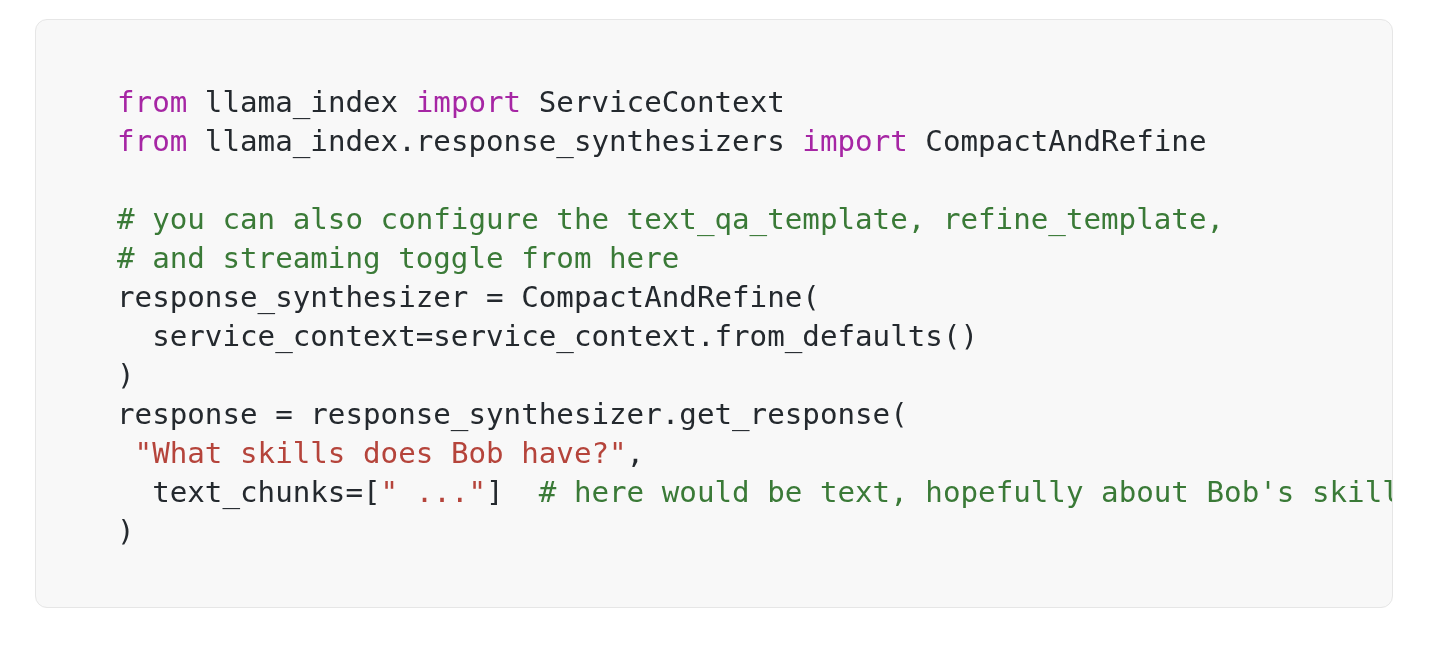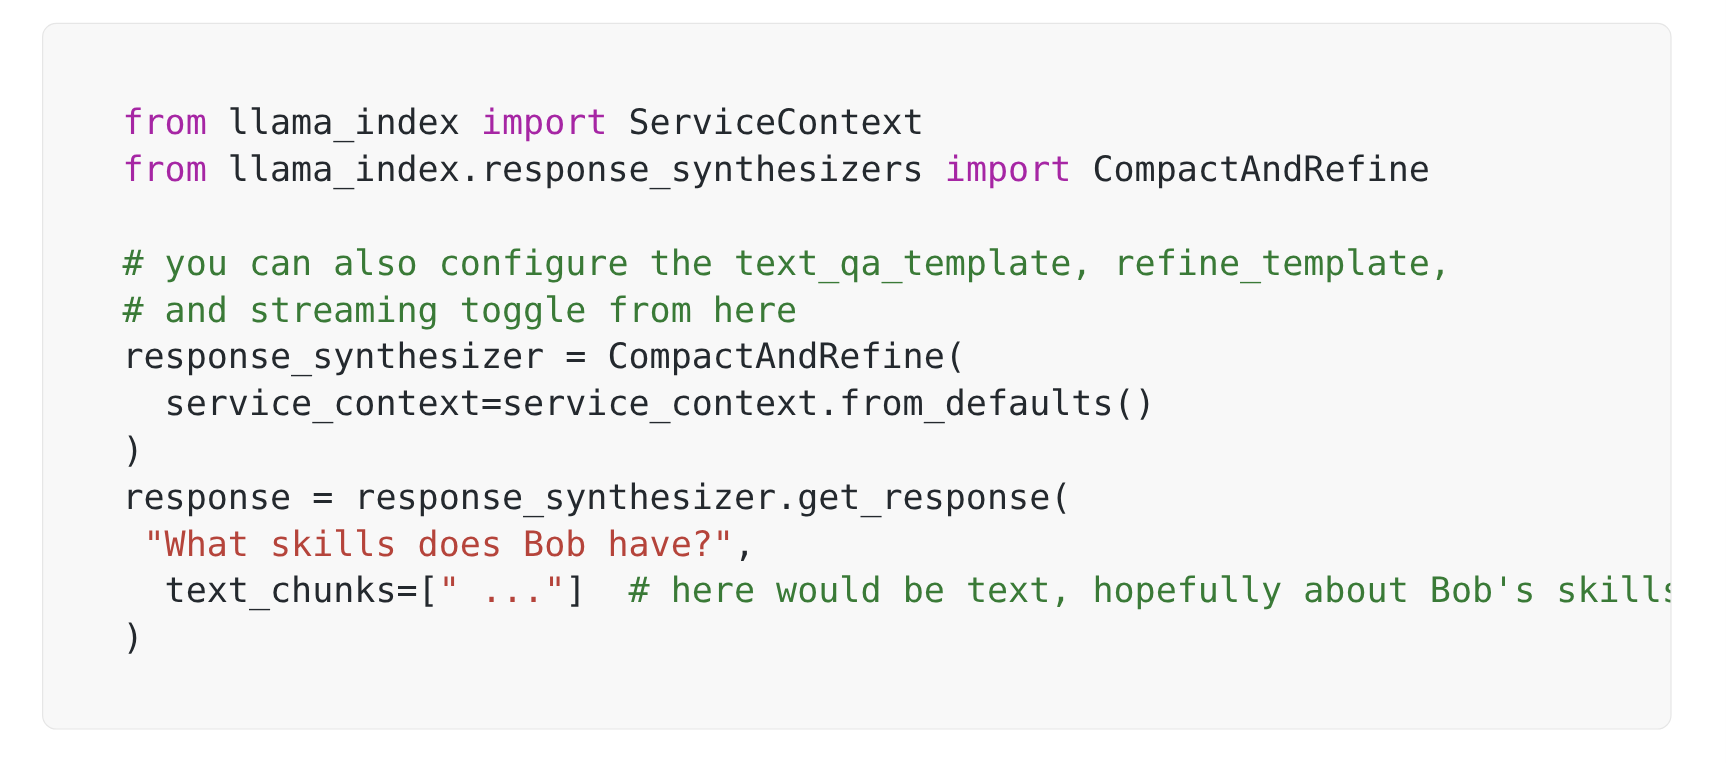--- a/index.html
+++ b/index.html
@@ -26,21 +26,21 @@
     width: 1358px;
     height: 589px;
     box-sizing: border-box;
     background: #f8f8f8;
     border: 1px solid #e6e6e6;
     border-radius: 12px;
     overflow: hidden;
   }
   #code-block {
     position: absolute;
-    left: 66px;
+    left: 81px;
     top: 63px;
     margin: 0;
     padding: 0;
     font-family: "DejaVu Sans Mono", monospace;
     font-size: 29.2px;
     line-height: 39px;
     letter-spacing: 0px;
     color: #24292e;
     white-space: pre;
     tab-size: 4;

